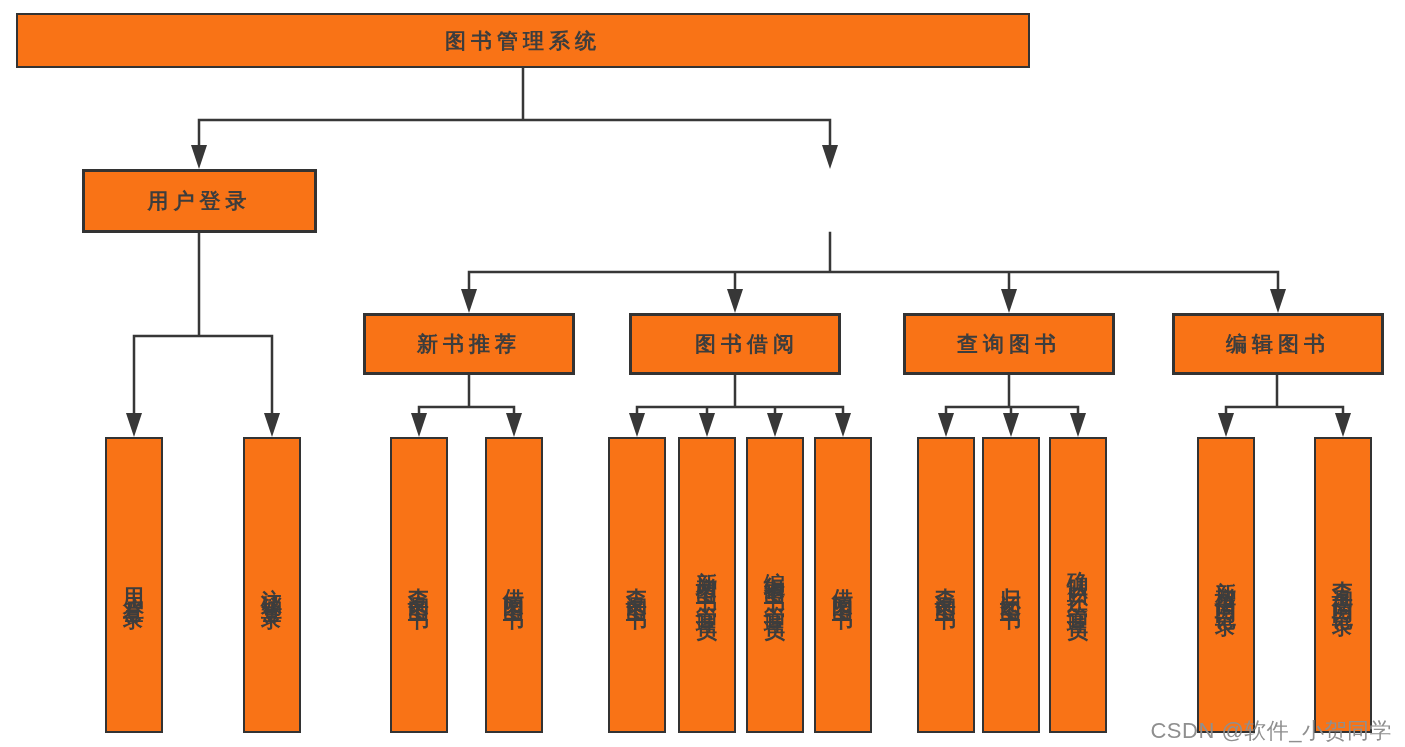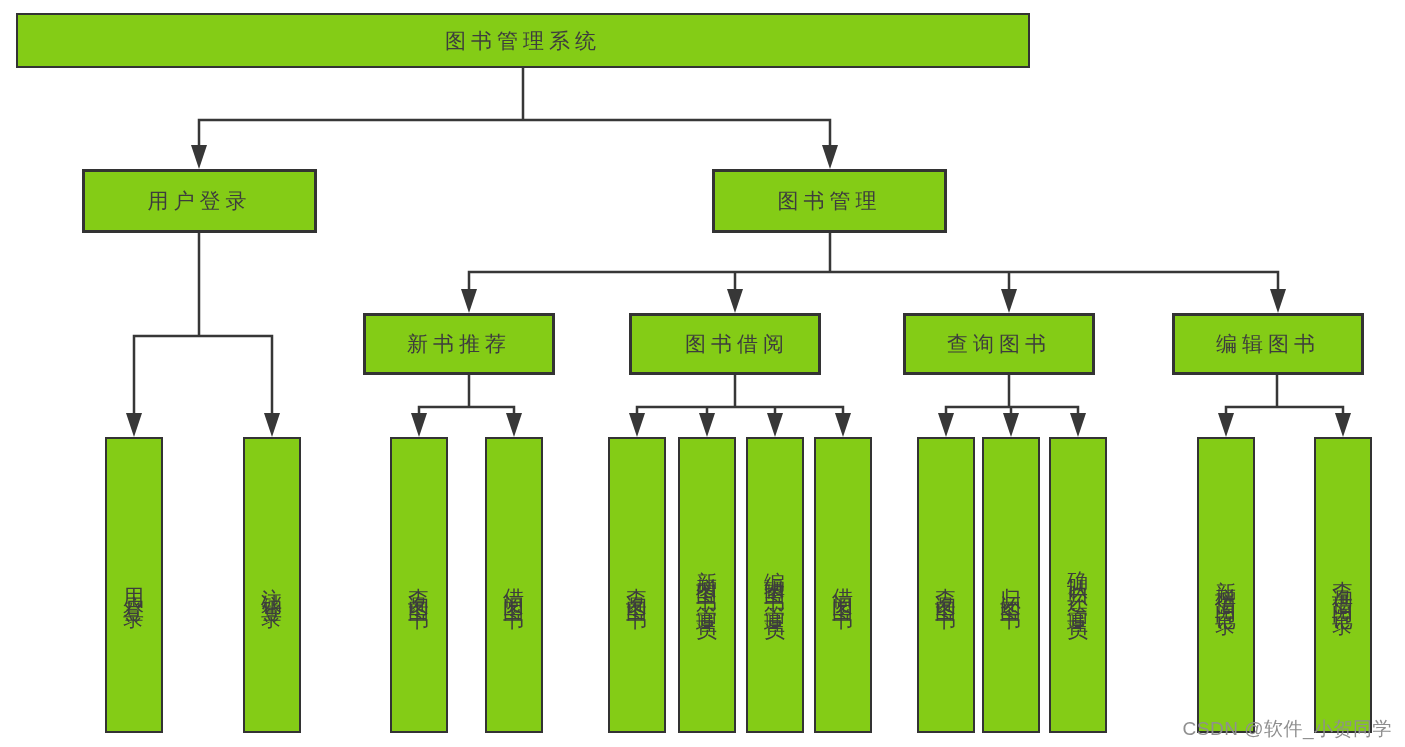--- a/index.html
+++ b/index.html
@@ -7,54 +7,55 @@
     width: 1405px; height: 747px;
     background: #ffffff;
     overflow: hidden;
     font-family: "Liberation Sans", sans-serif;
     position: relative;
   }
   .stage { position: absolute; left: 0; top: 0; width: 1405px; height: 747px; }
   svg.connectors { position: absolute; left: 0; top: 0; z-index: 1; }
   .box {
     position: absolute;
-    background: #84cc16;
+    background: #f97316;
     border: 3px solid #333333;
     box-sizing: border-box;
     display: flex;
     align-items: center;
     justify-content: center;
     z-index: 2;
+    font-weight: bold;
   }
   .hlabel {
     color: #3d3d3d;
     font-size: 21px;
     letter-spacing: 5px;
     white-space: nowrap;
   }
   .root { left: 16px; top: 13px; width: 1014px; height: 55px; border-width: 2.5px; }
   .l2 { top: 169px; width: 235px; height: 64px; }
-  .l3 { top: 313px; width: 192px; height: 62px; }
+  .l3 { top: 313px; width: 212px; height: 62px; }
   .leaf { top: 437px; width: 58px; height: 296px; border-width: 2.5px; }
   .vlabel {
     writing-mode: vertical-rl;
     text-orientation: mixed;
     color: #3d3d3d;
     font-size: 21px;
     letter-spacing: 7px;
     line-height: 1;
     white-space: nowrap;
   }
   .watermark {
     position: absolute;
     right: 13px;
     top: 716px;
     z-index: 3;
     color: #8f8f8f;
-    font-size: 19px;
+    font-size: 22px;
     letter-spacing: 0.5px;
     white-space: nowrap;
   }
 </style>
 </head>
 <body>
 
 <div class="stage">
 
   <svg class="connectors" width="1405" height="747" viewBox="0 0 1405 747">
@@ -89,23 +90,20 @@
       <polygon points="1335,413 1351,413 1343,437"></polygon>
     </g>
   </svg>
 
   <div class="box root">
     <span class="hlabel">图书管理系统</span>
   </div>
 
   <div class="box l2" style="left:82px;">
     <span class="hlabel">用户登录</span>
-  </div>
-  <div class="box l2" style="left:712px;">
-    <span class="hlabel">图书管理</span>
   </div>
 
   <div class="box l3" style="left:363px;">
     <span class="hlabel">新书推荐</span>
   </div>
   <div class="box l3" style="left:629px;padding-left:24px;">
     <span class="hlabel">图书借阅</span>
   </div>
   <div class="box l3" style="left:903px;">
     <span class="hlabel">查询图书</span>

